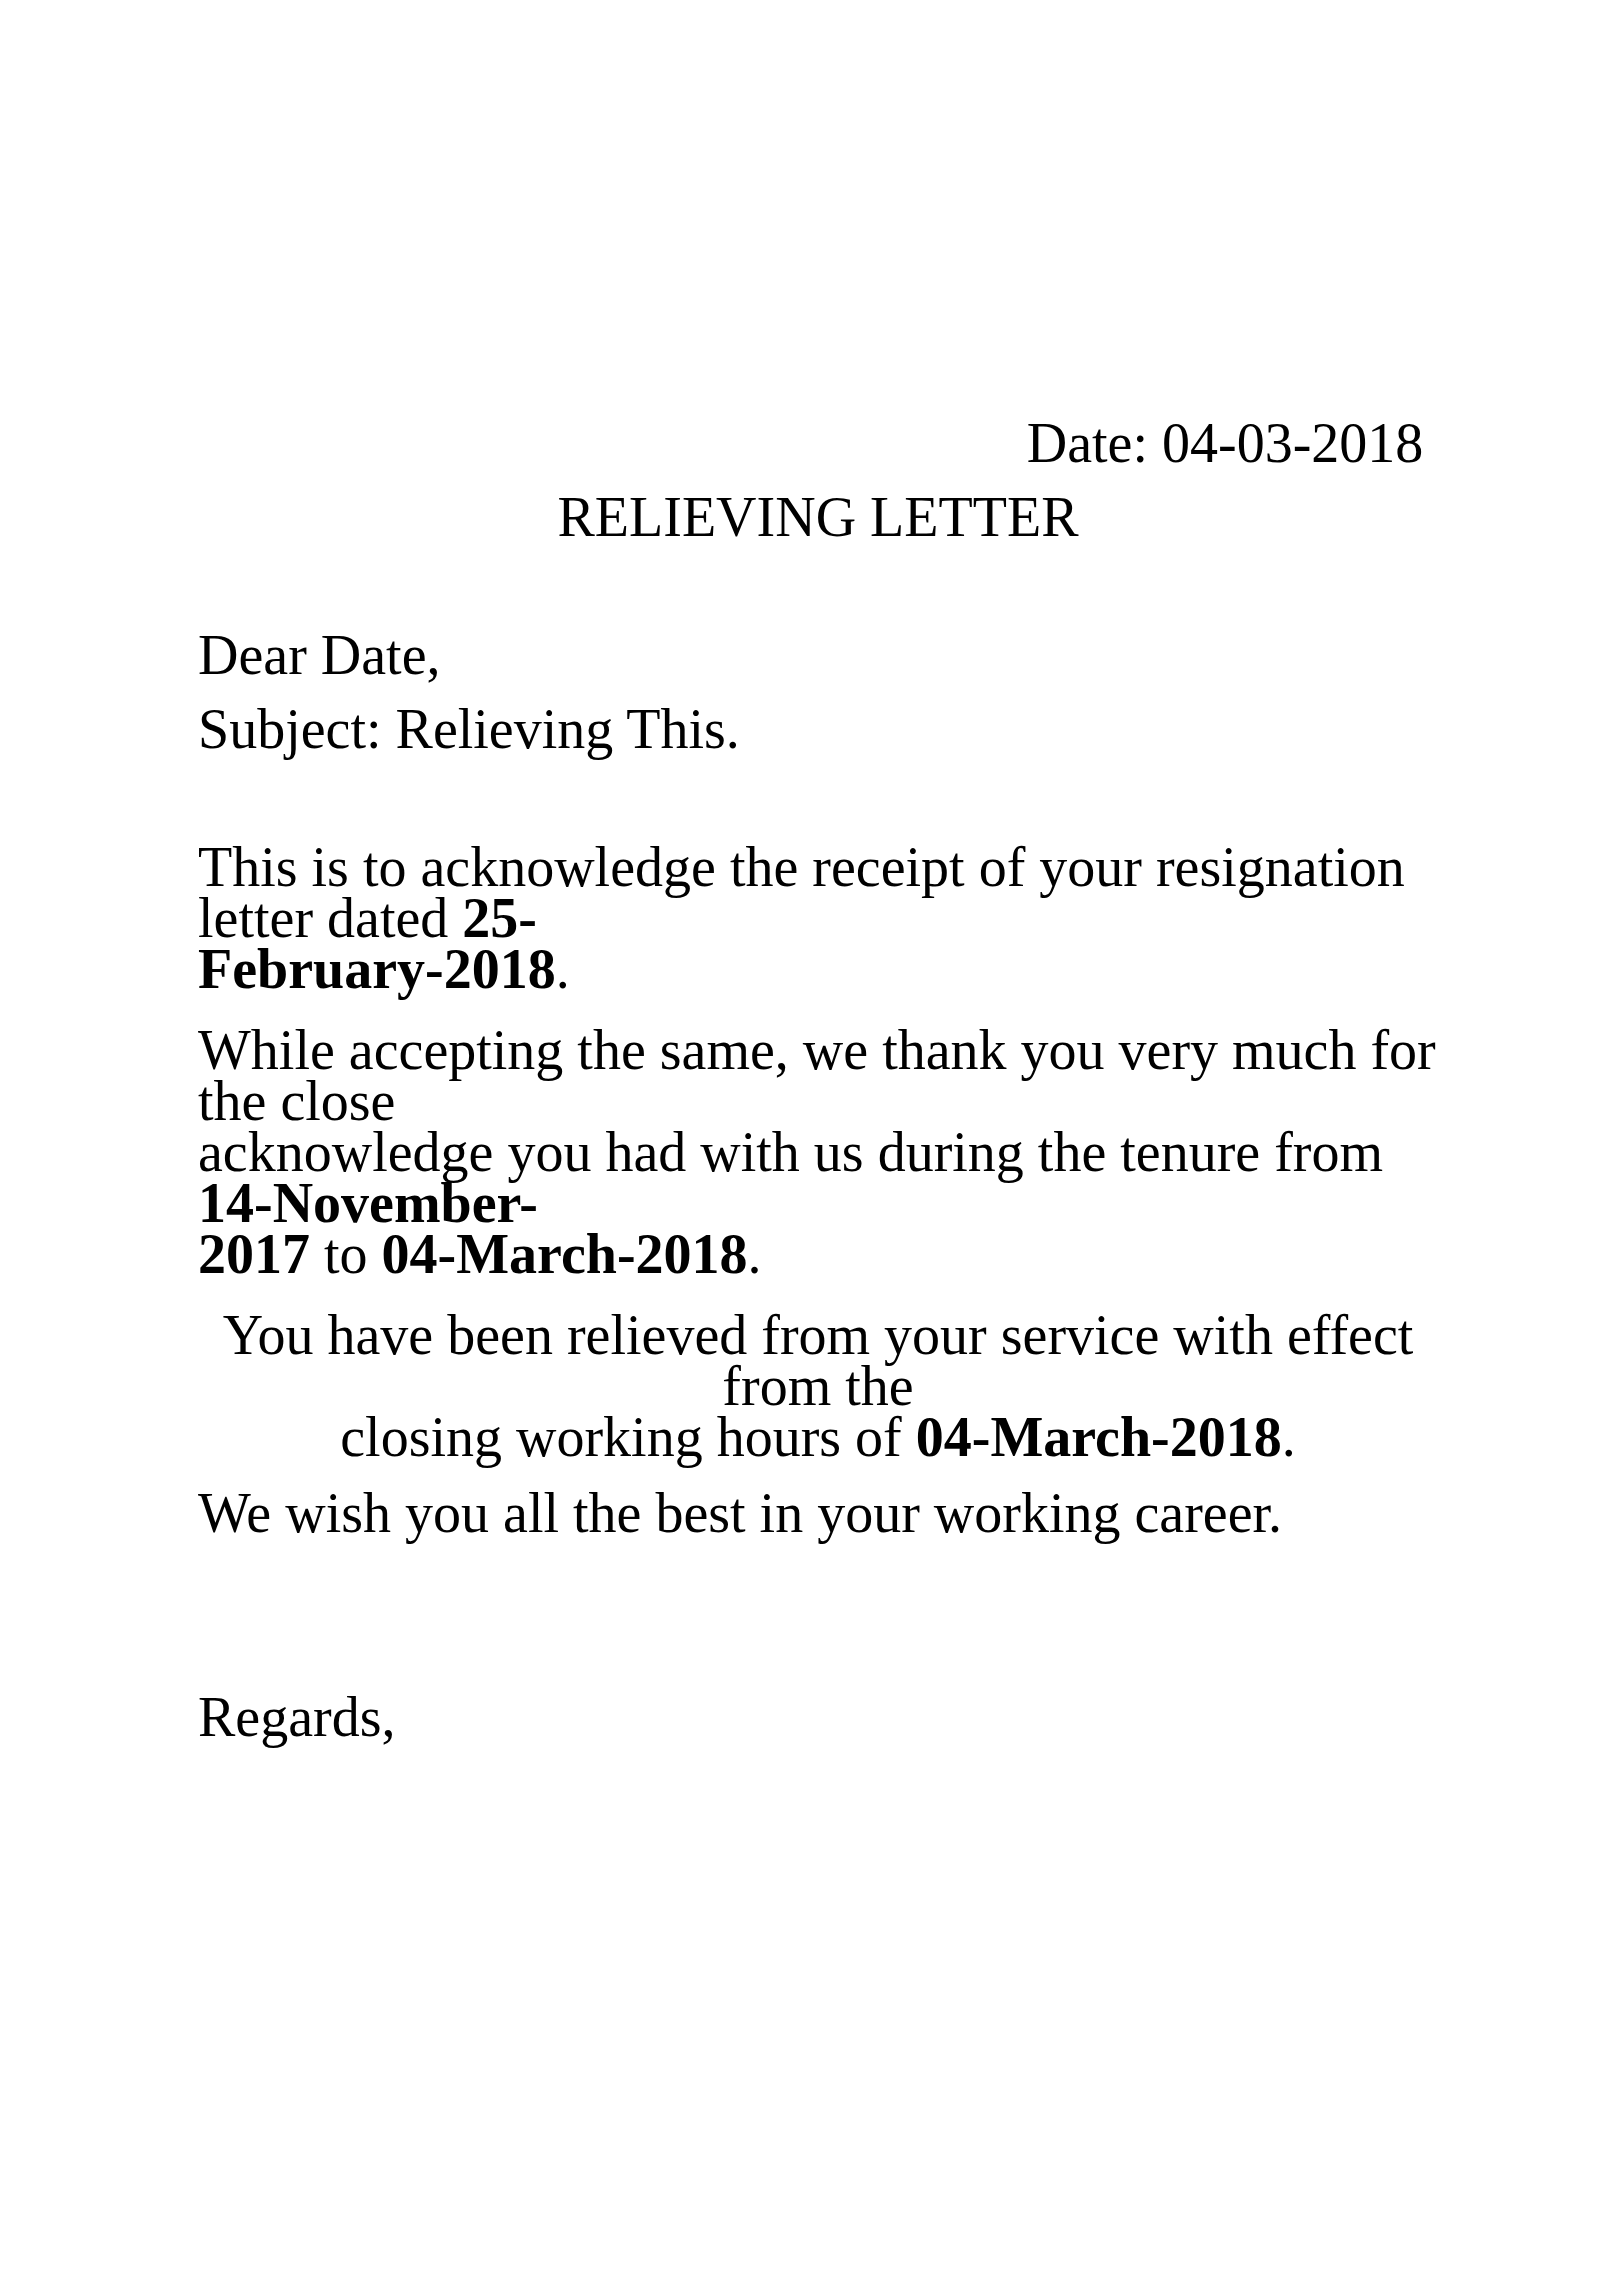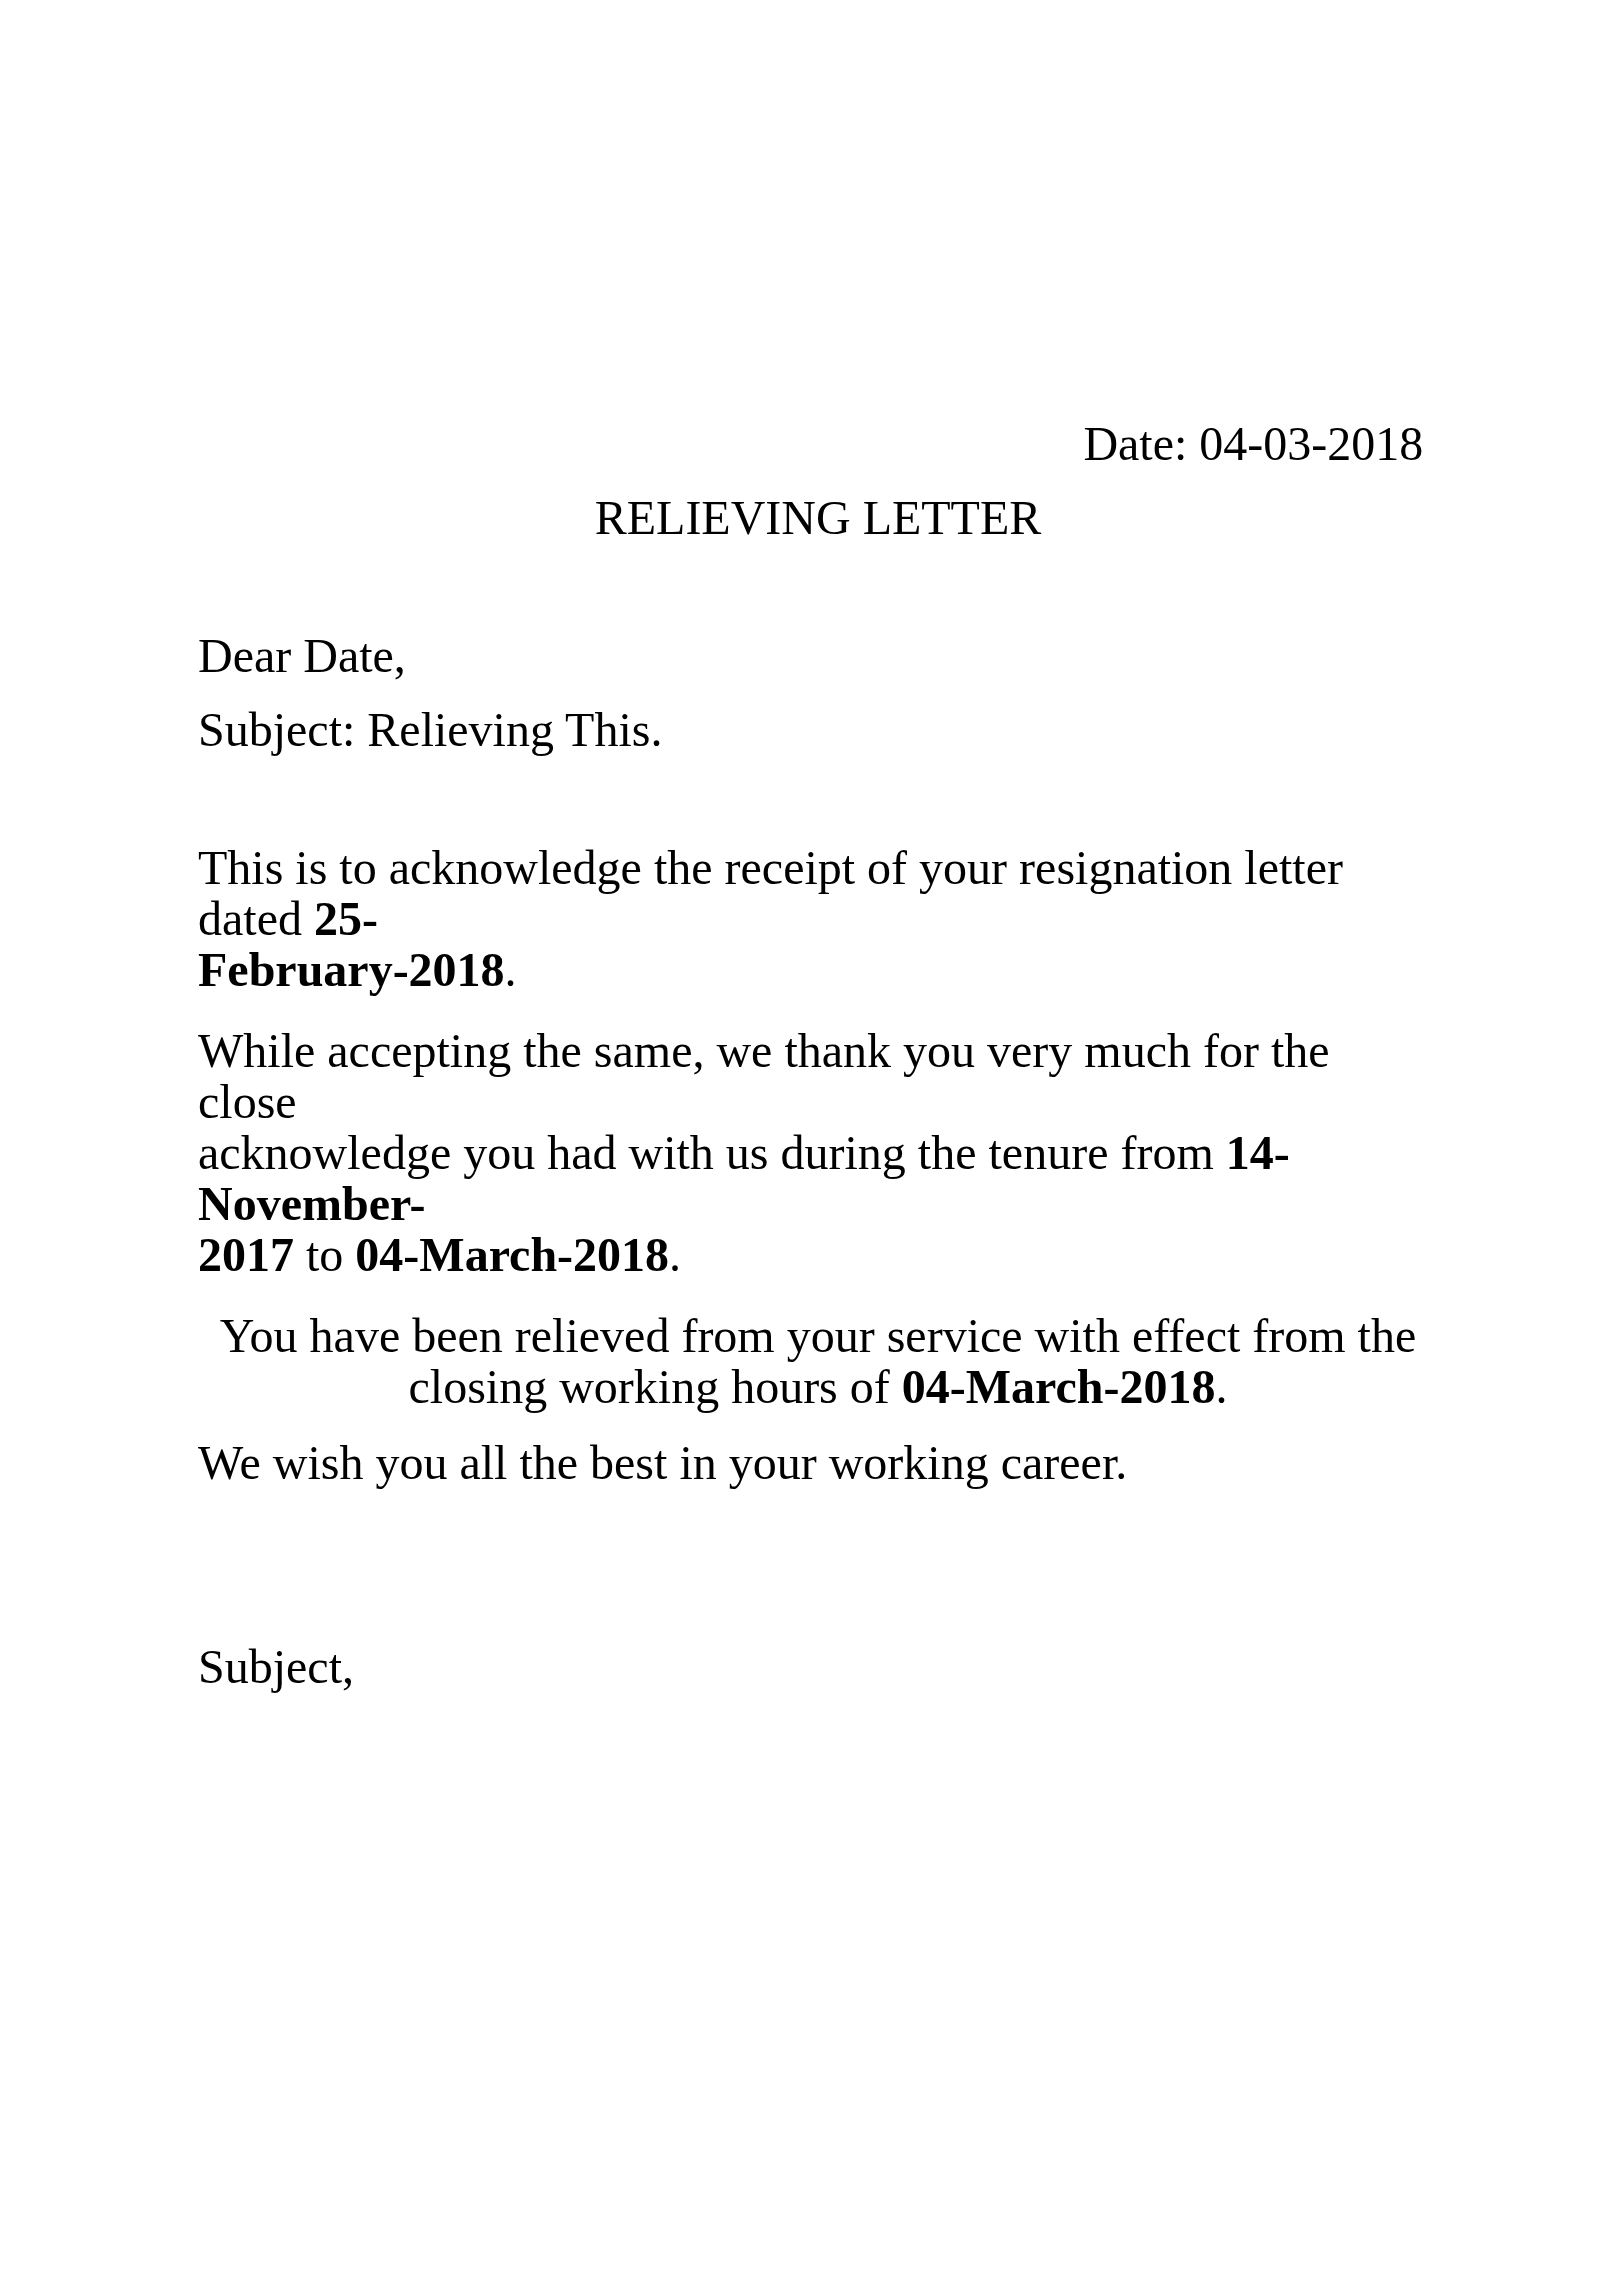--- a/index.html
+++ b/index.html
@@ -16,21 +16,21 @@
     font-family: "Liberation Serif", "DejaVu Serif", serif;
     font-size: 44px;
     line-height: 51px;
     box-sizing: border-box;
     padding: 418px 185px 0 198px;
     overflow: hidden;
   }
   .page p, .page h1 {
     margin: 0;
     padding: 0;
-    font-size: 48px;
+    font-size: 56px;
     line-height: 51px;
     font-weight: normal;
     white-space: pre-wrap;
   }
   .date-line {
     text-align: right;
     font-weight: bold;
     margin-bottom: 23px !important;
     padding-right: 14.7px !important;
   }
@@ -66,16 +66,16 @@
 
   <p class="para-2"><span>While accepting the same, we thank you very much for the close
 acknowledge you had with us during the tenure from </span><span class="b">14-November-
 2017</span><span> to </span><span class="b">04-March-2018</span><span>.</span></p>
 
   <p class="para-3"><span>You have been relieved from your service with effect from the
 closing working hours of </span><span class="b">04-March-2018</span><span>.</span></p>
 
   <p class="para-4"><span>We wish you all the best in your working career.</span></p>
 
-  <p class="closing-line">Subject,</p>
+  <p class="closing-line">Regards,</p>
 
 </div>
 
 
 </body></html>

